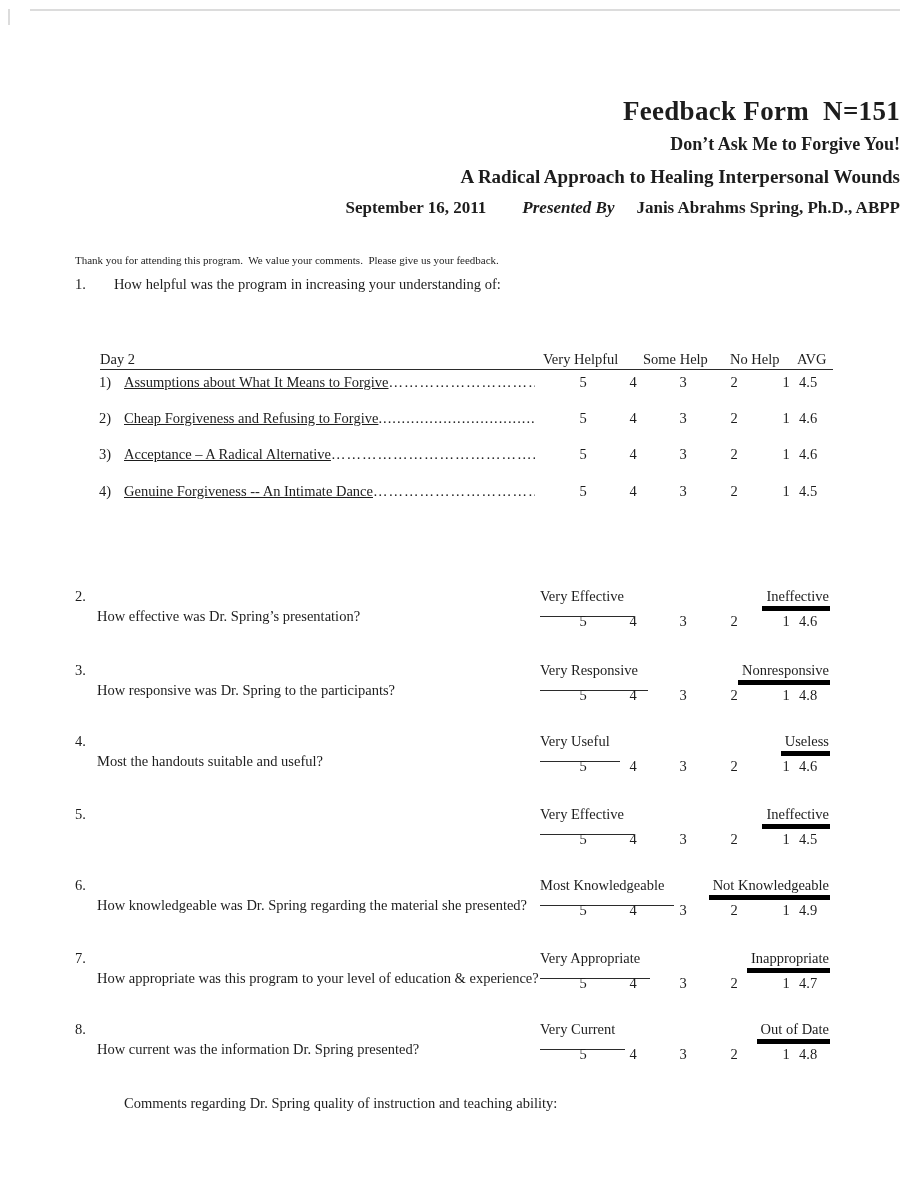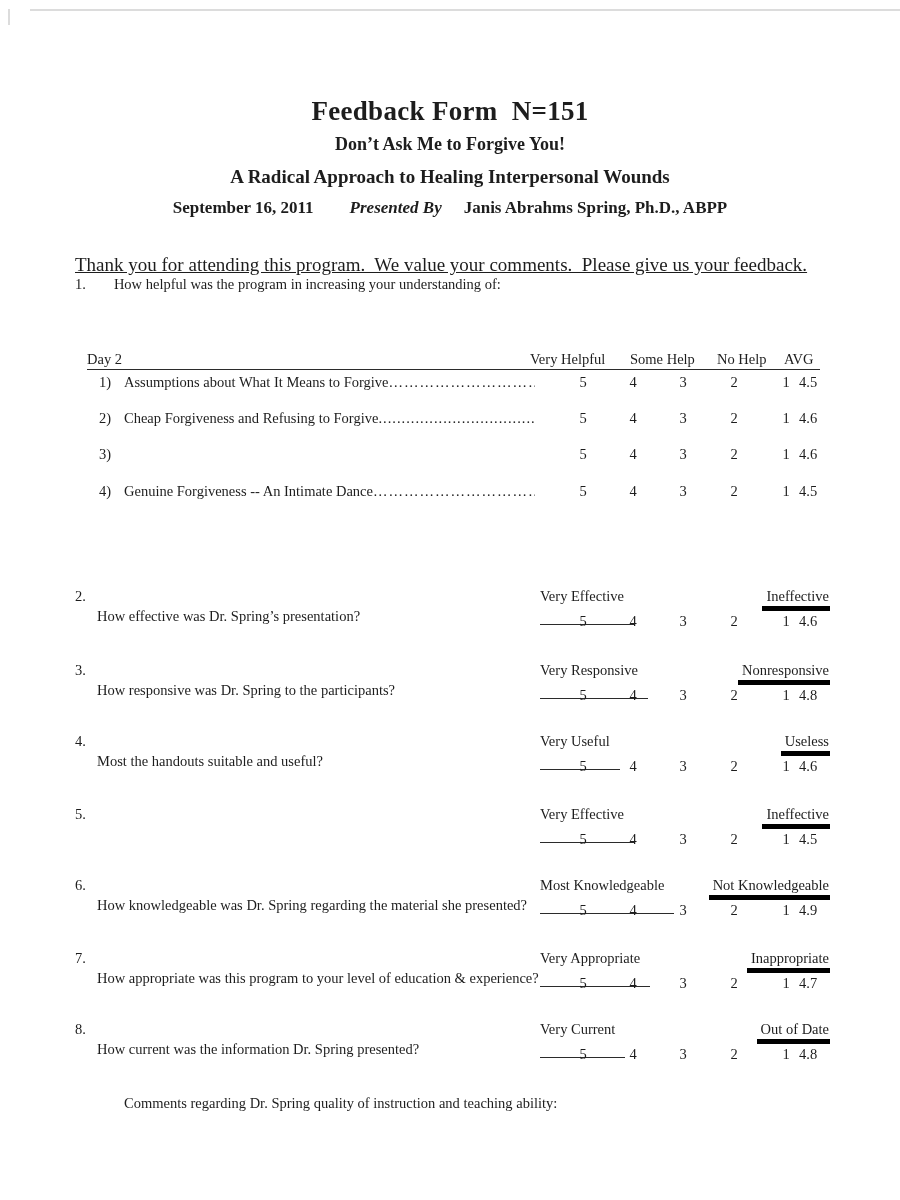--- a/index.html
+++ b/index.html
@@ -5,61 +5,61 @@
   * { margin:0; padding:0; box-sizing:border-box; }
   html,body { background:#ffffff; }
   body { font-family:"Liberation Serif", serif; color:#1d1d1d; }
   .page { position:relative; width:900px; height:1200px; background:#ffffff; overflow:hidden; }
 
   
   .scan-top { position:absolute; top:9px; left:30px; right:0; height:2px; background:#dcdcdc; }
   .scan-left { position:absolute; top:9px; left:8px; width:2px; height:16px; background:#dcdcdc; }
 
   
-  .doc-header { position:absolute; top:94px; left:0; right:0; text-align:center; font-weight:bold; }
+  .doc-header { position:absolute; top:94px; left:0; right:0; text-align:right; font-weight:bold; }
   .title { font-size:27px; line-height:34px; white-space:pre; letter-spacing:0.3px; }
   .sub1 { font-size:18px; line-height:33px; }
   .sub2 { font-size:19px; line-height:32px; }
   .byline { font-size:17px; line-height:30px; white-space:nowrap; }
   .byline .pby { font-style:italic; margin:0 22px 0 36px; }
 
   
-  .intro { position:absolute; top:254px; left:75px; font-size:19px; white-space:pre;text-decoration:underline; }
+  .intro { position:absolute; top:254px; left:75px; font-size:11px; white-space:pre; }
   .q1line { position:absolute; top:276px; left:75px; font-size:14.5px; }
   .q1line .q1text { margin-left:28px; }
 
   
-  .thead { position:absolute; top:350px; left:87px; width:733px; height:20px; border-bottom:1.5px solid #2b2b2b; font-size:14.5px; }
+  .thead { position:absolute; top:350px; left:100px; width:733px; height:20px; border-bottom:1.5px solid #2b2b2b; font-size:14.5px; }
   .thead span { position:absolute; bottom:1px; white-space:nowrap; }
   .h-day { left:0; }
   .h-vh  { left:443px; }
   .h-sh  { left:543px; }
   .h-nh  { left:630px; }
   .h-avg { left:697px; }
 
   .trow { position:absolute; left:0; right:0; height:21px; font-size:14.5px; white-space:nowrap; }
   .tr-0 { top:374px; } .tr-1 { top:410px; } .tr-2 { top:446px; } .tr-3 { top:483px; }
   .rnum { position:absolute; left:99px; }
   .rlabel-wrap { position:absolute; left:124px; width:411px; overflow:hidden; white-space:nowrap; }
-  .rlabel { border-bottom:7px solid #eab308; padding-bottom:1px; }
+  .rlabel { border-bottom:7px solid #eab308; padding-bottom:1px;text-decoration:underline; }
   .rdots { letter-spacing:1px; }
 
   
   .col { position:absolute; width:50px; text-align:center; font-size:14.5px; }
   .c5 { left:558px; } .c4 { left:608px; } .c3 { left:658px; } .c2 { left:709px; } .c1 { left:761px; }
   .avg { left:799px; width:45px; text-align:left; }
 
   
   .qblock { position:absolute; left:0; right:0; font-size:14.5px; }
   .q-2 { top:588px; } .q-3 { top:662px; } .q-4 { top:733px; } .q-5 { top:806px; }
   .q-6 { top:877px; } .q-7 { top:950px; } .q-8 { top:1021px; }
   .qrow1 { position:relative; height:22px; }
   .qnum { position:absolute; left:75px; }
   .qtext { position:absolute; left:97px; white-space:nowrap;margin-top:20px; }
-  .lscale { position:absolute; left:540px; border-bottom:1px solid #2b2b2b; padding:0 10px 19px 0; white-space:nowrap; }
+  .lscale { position:absolute; left:540px; border-bottom:1px solid #2b2b2b; padding:0 10px 11px 0; white-space:nowrap; }
   .rscale { position:absolute; right:70px; border-bottom:5px solid #000000; padding:0 1px 1px 4px; white-space:nowrap; }
   .qrow2 { position:absolute; top:25px; left:0; right:0; height:20px; }
 
   .comments { position:absolute; top:1095px; left:124px; font-size:14.5px; }
 </style>
 </head>
 <body>
 
 <div class="page">
   <div class="scan-top"></div>
@@ -103,20 +103,21 @@
     <span class="rlabel-wrap"><span class="rlabel">Cheap Forgiveness and Refusing to Forgive</span><span class="rdots">..............................................................</span></span>
     <span class="col c5">5</span>
     <span class="col c4">4</span>
     <span class="col c3">3</span>
     <span class="col c2">2</span>
     <span class="col c1">1</span>
     <span class="col avg">4.6</span>
   </div>
   <div class="trow tr-2">
     <span class="rnum">3)</span>
+    <span class="rlabel-wrap"><span class="rlabel">Acceptance – A Radical Alternative</span><span class="rdots">………………………………….</span></span>
     <span class="col c5">5</span>
     <span class="col c4">4</span>
     <span class="col c3">3</span>
     <span class="col c2">2</span>
     <span class="col c1">1</span>
     <span class="col avg">4.6</span>
   </div>
   <div class="trow tr-3">
     <span class="rnum">4)</span>
     <span class="rlabel-wrap"><span class="rlabel">Genuine Forgiveness -- An Intimate Dance</span><span class="rdots">………………………………...</span></span>

